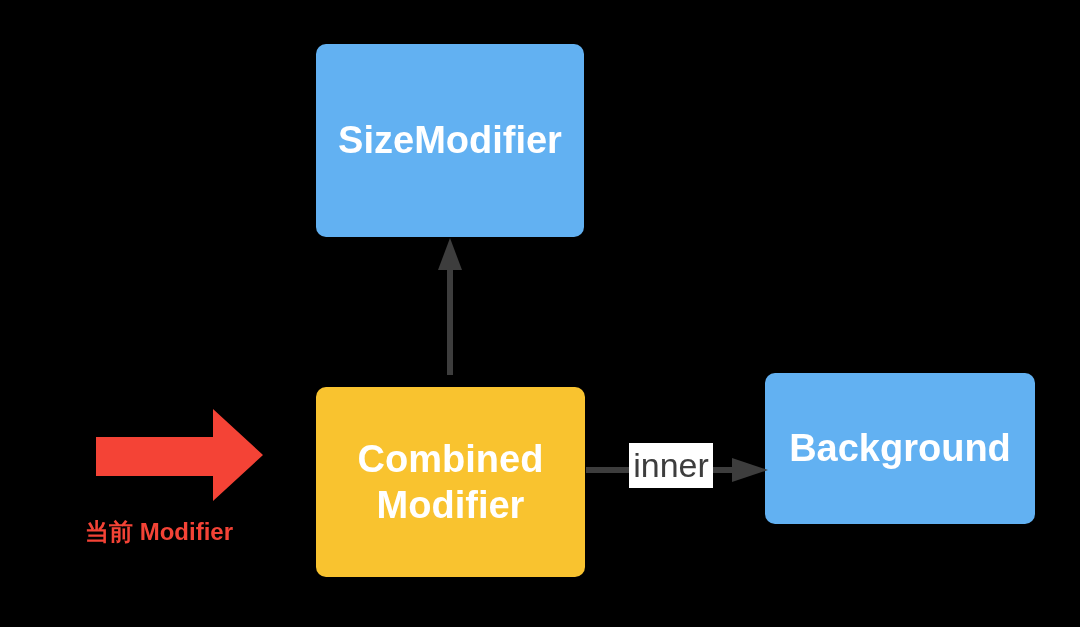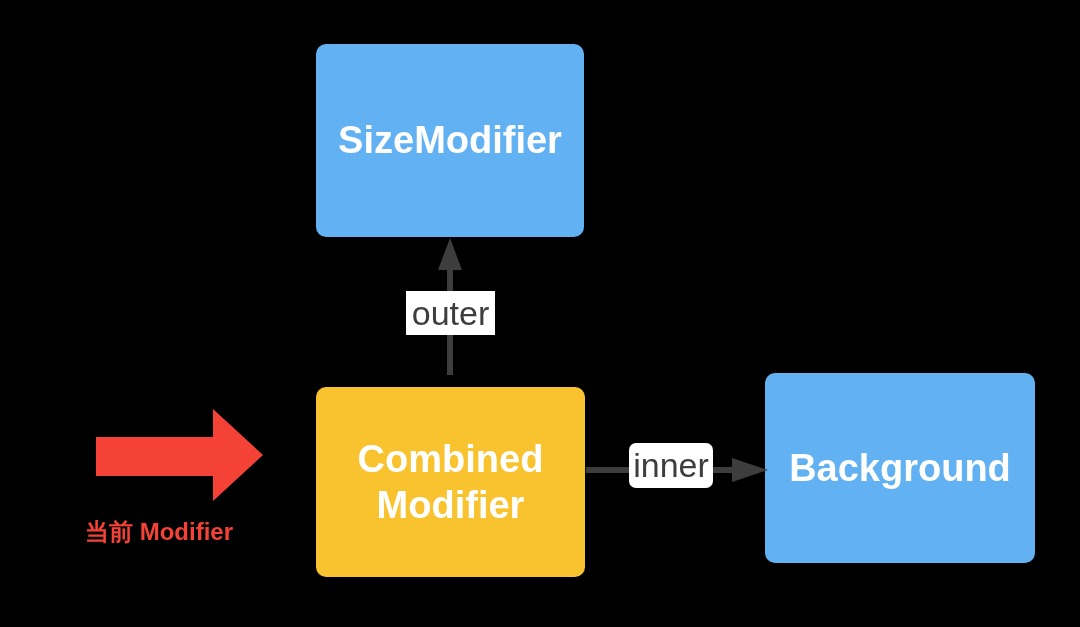--- a/index.html
+++ b/index.html
@@ -41,38 +41,38 @@
     justify-content: center;
     color: var(--node-text, #FFFFFF);
     font-size: 38px;
     font-weight: 700;
     text-align: center;
   }
   .node-blue   { background: var(--node-blue, #62B1F2); }
   .node-yellow { background: var(--node-yellow, #F9C32F); margin-top: 13px; }
   #node-size     { left: 316px; top: 44px;  width: 268px; height: 193px; }
   #node-combined { left: 316px; top: 374px; width: 269px; height: 190px; }
-  #node-bg       { left: 765px; top: 373px; width: 270px; height: 190px; }
+  #node-bg       { left: 765px; top: 373px; width: 270px; height: 151px; }
   .node-label {
     white-space: pre-line;
     line-height: 1.22;
   }
   .edge-label {
     position: absolute;
     z-index: 3;
     background: var(--edge-label-bg, #FFFFFF);
     color: var(--edge-label-text, #3D3D3D);
     font-size: 34px;
     font-weight: 400;
     display: flex;
     align-items: center;
     justify-content: center;
   }
   #edge-label-outer { left: 406px; top: 291px; width: 89px; height: 44px; }
-  #edge-label-inner { left: 629px; top: 443px; width: 84px; height: 45px; border-radius: 7px; }
+  #edge-label-inner { left: 629px; top: 443px; width: 84px; height: 45px; }
   .annotation-text {
     position: absolute;
     z-index: 3;
     left: 85px;
     top: 516px;
     color: var(--accent-red, #F44336);
     font-size: 24px;
     font-weight: 700;
     white-space: nowrap;
   }
@@ -103,19 +103,18 @@
 
   <div class="node node-yellow" id="node-combined">
     <span class="node-label">Combined
 Modifier</span>
   </div>
 
   <div class="node node-blue" id="node-bg">
     <span class="node-label">Background</span>
   </div>
 
-  <div class="edge-label" id="edge-label-outer">outer</div>
 
   <div class="edge-label" id="edge-label-inner">inner</div>
 
   <div class="annotation-text">当前 Modifier</div>
 
 </div>
 
 </body></html>

